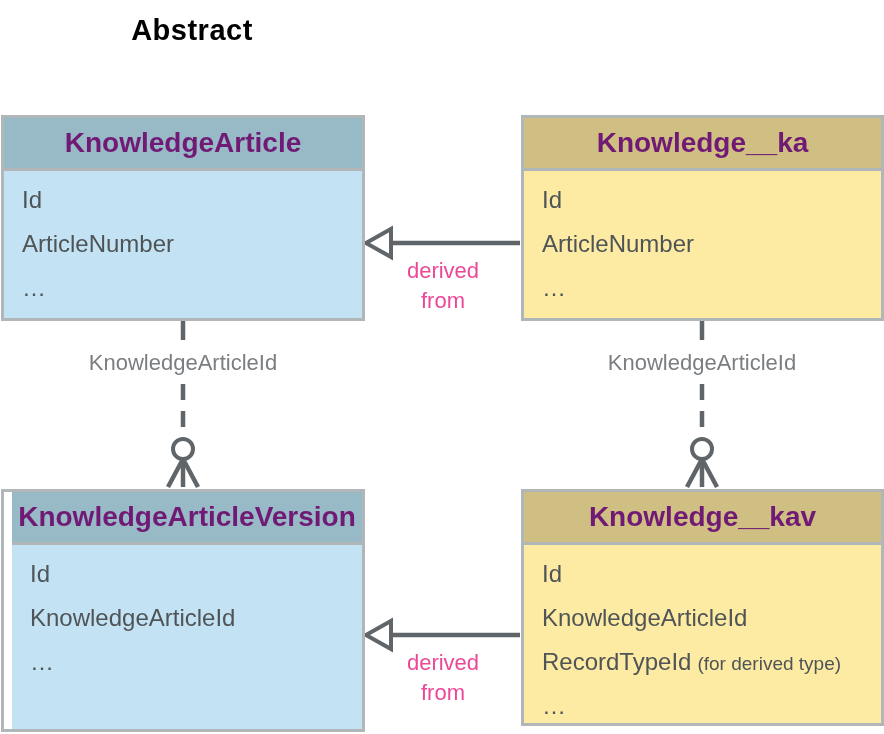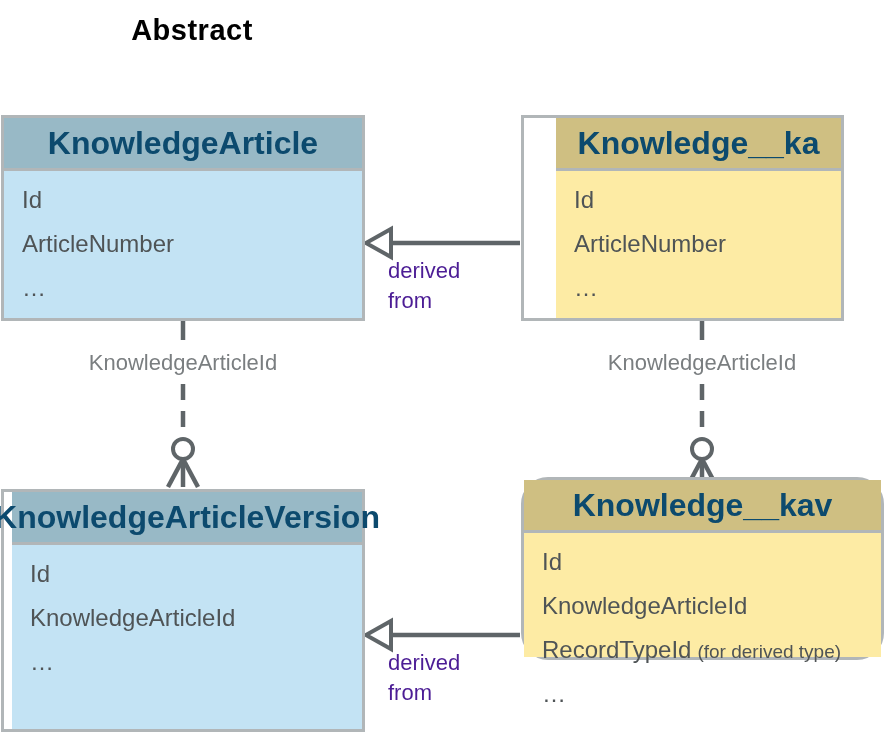--- a/index.html
+++ b/index.html
@@ -14,47 +14,47 @@
   .col-title.abstract{left:0;width:366px;margin-left:9px;}
   .col-title.concrete{left:521px;width:363px;}
 
   .entity{
     position:absolute;box-sizing:border-box;
     border:3px solid var(--box-border);
   }
   .entity-header{
     height:50px;border-bottom:3px solid var(--box-border);
     display:flex;align-items:center;justify-content:center;
-    font-weight:bold;font-size:32px;color:#0c4a6e;
+    font-weight:bold;font-size:28px;color:#701a75;
   }
   .abstract-box .entity-header{background:var(--abstract-header-bg);}
   .abstract-box .entity-body{background:var(--abstract-body-bg);}
   .concrete-box .entity-header{background:var(--concrete-header-bg);}
   .concrete-box .entity-body{background:var(--concrete-body-bg);}
   .entity-body{
     height:calc(100% - 53px);
     padding:7px 0 0 18px;box-sizing:border-box;
     font-size:24px;color:var(--entity-text);
   }
   .field{height:44px;line-height:44px;white-space:nowrap;}
   .field-note{font-size:19px;margin-left:6px;}
 
   #entity-knowledge-article{left:1px;top:115px;width:364px;height:206px;}
-  #entity-knowledge-ka{left:521px;top:115px;width:323px;height:206px;padding-left:32px;}
+  #entity-knowledge-ka{left:521px;top:115px;width:363px;height:206px;}
   #entity-knowledge-article-version{left:1px;top:489px;width:364px;height:243px;padding-left:8px;}
-  #entity-knowledge-kav{left:521px;top:477px;width:363px;height:183px;border-radius:27px;}
+  #entity-knowledge-kav{left:521px;top:489px;width:363px;height:237px;}
 
   .overlay{position:absolute;left:0;top:0;width:884px;height:734px;pointer-events:none;}
   .conn-line{stroke:var(--connector);stroke-width:4.5;fill:none;}
   .conn-dash{stroke:var(--connector);stroke-width:4.5;fill:none;stroke-dasharray:16 11;}
   .conn-open{fill:#ffffff;stroke:var(--connector);stroke-width:4;}
 
   .derived-label{
-    position:absolute;width:110px;text-align:left;
-    font-size:22px;line-height:30px;color:#4c1d95;
+    position:absolute;width:110px;text-align:center;
+    font-size:22px;line-height:30px;color:#ec4899;
   }
   #derived-label-top{left:388px;top:256px;}
   #derived-label-bottom{left:388px;top:648px;}
 
   .fk-label{
     position:absolute;width:240px;text-align:center;background:#fff;
     font-size:22px;line-height:28px;color:var(--label-text);
   }
   #fk-label-left{left:63px;top:349px;}
   #fk-label-right{left:582px;top:349px;}

